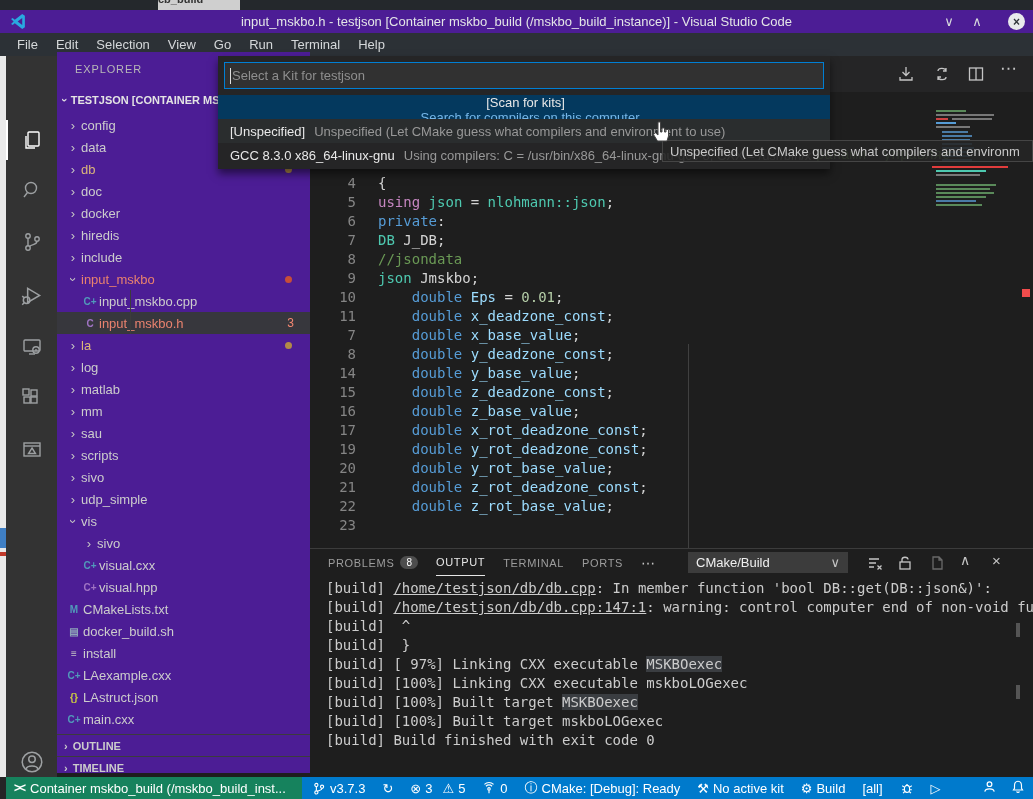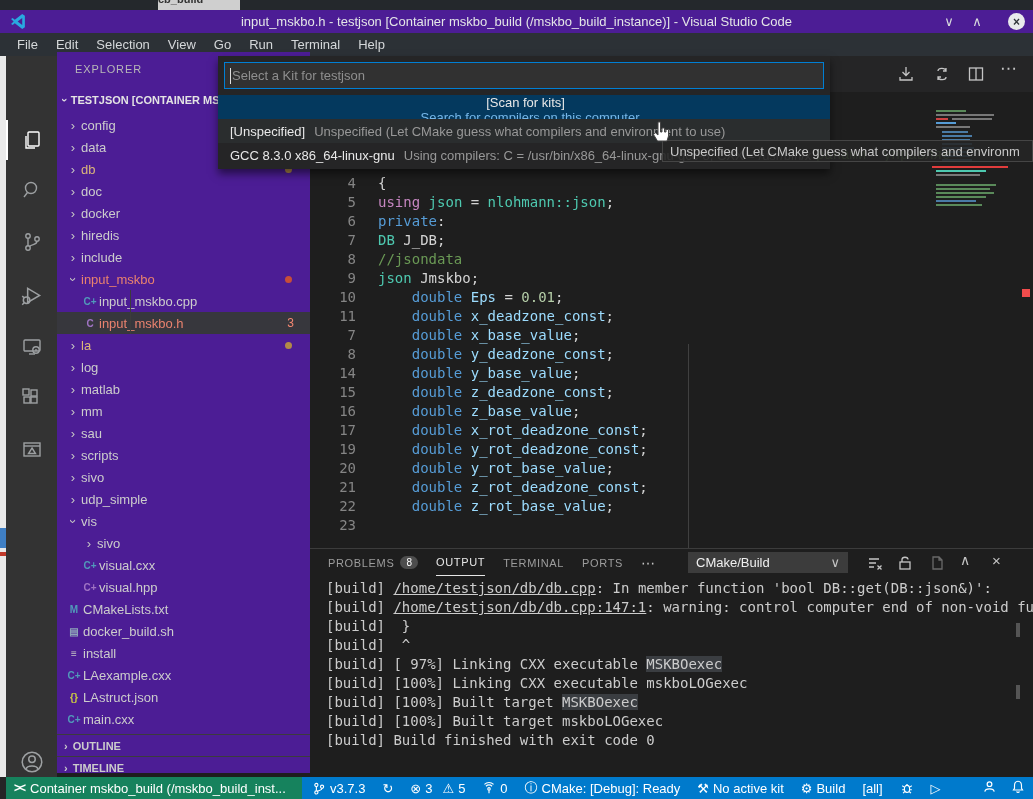--- a/index.html
+++ b/index.html
@@ -464,22 +464,22 @@
     <div class="picon" style="left:618px; color:#6a6a6a">
       <svg width="18" height="18" viewBox="0 0 18 18">
           <path d="M5 3 L11 3 L14 6 L14 15 L5 15 Z M11 3 L11 6 L14 6"></path>
         </svg>
     </div>
     <div class="picon" style="left:650px; top:3px">∧</div>
     <div class="picon" style="left:682px; top:3px; font-size:15px">×</div>
     <div id="out">
         <div class="ol"><span>[build] </span><span class="seg-link">/home/testjson/db/db.cpp</span><span>: In member function 'bool DB::get(DB::json&amp;)':</span></div>
         <div class="ol"><span>[build] </span><span class="seg-link">/home/testjson/db/db.cpp:147:1</span><span>: warning: control computer end of non-void fu</span></div>
+        <div class="ol"><span>[build]  ^</span></div>
         <div class="ol"><span>[build]  }</span></div>
-        <div class="ol"><span>[build]  ^</span></div>
         <div class="ol"><span>[build] [ 97%] Linking CXX executable </span><span class="seg-hl">MSKBOexec</span></div>
         <div class="ol"><span>[build] [100%] Linking CXX executable mskboLOGexec</span></div>
         <div class="ol"><span>[build] [100%] Built target </span><span class="seg-hl">MSKBOexec</span></div>
         <div class="ol"><span>[build] [100%] Built target mskboLOGexec</span></div>
         <div class="ol"><span>[build] Build finished with exit code 0</span></div>
       </div>
     <div class="pscroll" style="top:74px"></div>
     <div class="pscroll" style="top:136px"></div>
   </div>
 

